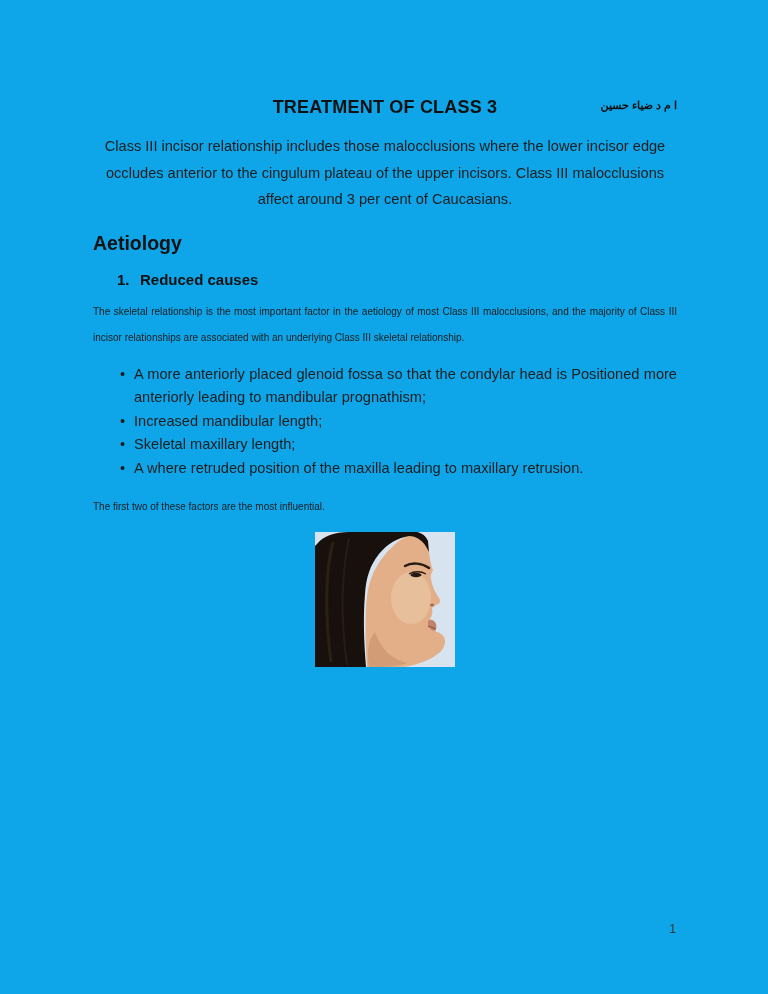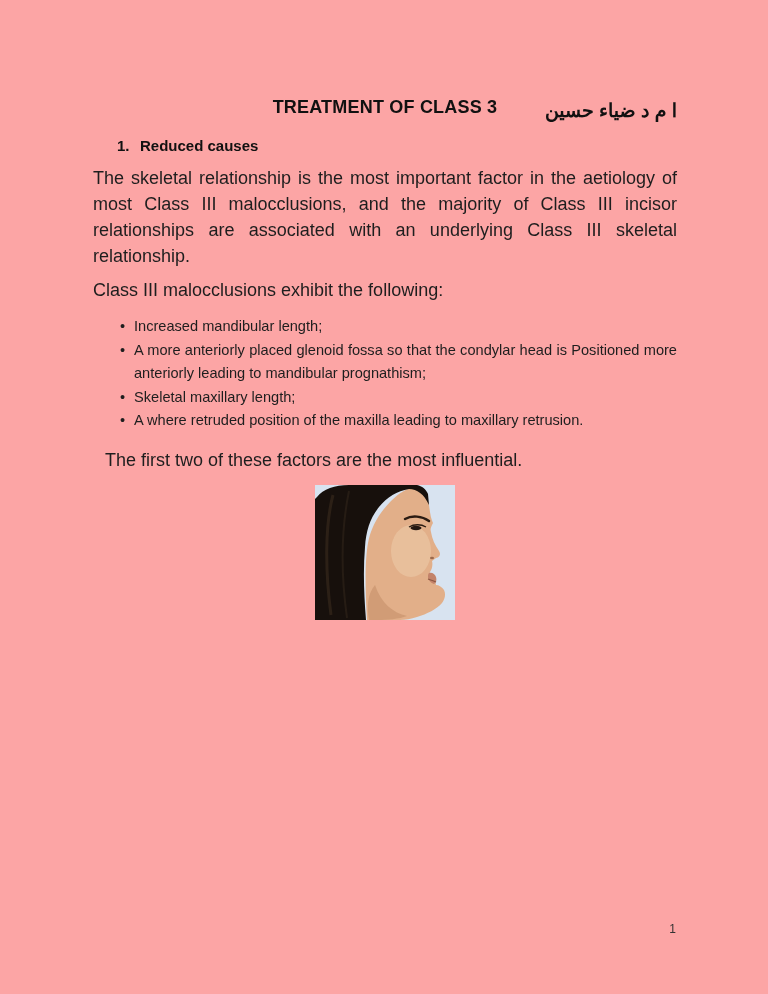--- a/index.html
+++ b/index.html
@@ -1,21 +1,21 @@
 <!DOCTYPE html>
 <html><head>
 <meta charset="utf-8">
 <style>
   * { margin: 0; padding: 0; box-sizing: border-box; }
   html, body { background: #ffffff; }
   .page {
     position: relative;
     width: 768px;
     height: 994px;
-    background: #fca5a5;
+    background: #0ea5e9;
     font-family: "Liberation Sans", sans-serif;
     color: #1e1e1e;
     overflow: hidden;
   }
   .content {
     position: absolute;
     left: 93px;
     top: 97px;
     width: 584px;
   }
@@ -29,21 +29,21 @@
     font-size: 18px;
     font-weight: bold;
     letter-spacing: 0.2px;
     color: #111;
   }
   .doc-author-arabic {
     position: absolute;
     right: 0;
     top: 2px;
     direction: rtl;
-    font-size: 19px;
+    font-size: 11px;
     font-weight: bold;
     color: #111;
   }
   .intro {
     margin-top: 12px;
     text-align: center;
     font-size: 14.6px;
     line-height: 26.5px;
   }
   .h-aetiology {
@@ -55,21 +55,21 @@
   .subheading {
     margin-top: 16px;
     padding-left: 24px;
     display: flex;
     font-size: 15px;
     font-weight: bold;
     color: #111;
   }
   .subheading .num { width: 23px; }
   p.body {
-    font-size: 18px;
+    font-size: 10px;
     line-height: 26px;
     text-align: justify;
   }
   .para1 { margin-top: 11px; }
   .para2 { margin-top: 8px; }
   ul.bullets {
     margin-top: 12px;
     margin-left: 27px;
     list-style: none;
   }
@@ -79,21 +79,21 @@
     font-size: 14.6px;
     line-height: 23.5px;
     text-align: justify;
   }
   ul.bullets li::before {
     content: "\2022";
     position: absolute;
     left: 0;
     top: 0;
   }
-  .para3 { margin-top: 14px; margin-left: 12px; }
+  .para3 { margin-top: 14px; }
   .figure-wrap {
     margin-top: 12px;
     text-align: center;
     height: 136px;
   }
   .figure-wrap svg { display: inline-block; }
   .para4 { margin-top: 22px; }
   .page-number {
     position: absolute;
     right: 92px;
@@ -106,34 +106,35 @@
 <body>
 
 <div class="page">
   <div class="content">
 
     <div class="title-row">
       <span class="doc-title">TREATMENT OF CLASS 3</span>
       <span class="doc-author-arabic">ا م د ضياء حسين</span>
     </div>
 
+    <p class="intro">Class III incisor relationship includes those malocclusions where the lower incisor edge occludes anterior to the cingulum plateau of the upper incisors. Class III malocclusions affect around 3 per cent of Caucasians.</p>
 
+    <div class="h-aetiology">Aetiology</div>
 
     <div class="subheading">
       <span class="num">1.</span>
       <span class="lbl">Reduced causes</span>
     </div>
 
     <p class="body para1">The skeletal relationship is the most important factor in the aetiology of most Class III malocclusions, and the majority of Class III incisor relationships are associated with an underlying Class III skeletal relationship.</p>
 
-    <p class="body para2">Class III malocclusions exhibit the following:</p>
 
     <ul class="bullets">
+      <li>A more anteriorly placed glenoid fossa so that the condylar head is Positioned more anteriorly leading to mandibular prognathism;</li>
       <li>Increased mandibular length;</li>
-      <li>A more anteriorly placed glenoid fossa so that the condylar head is Positioned more anteriorly leading to mandibular prognathism;</li>
       <li>Skeletal maxillary length;</li>
       <li>A where retruded position of the maxilla leading to maxillary retrusion.</li>
     </ul>
 
     <p class="body para3">The first two of these factors are the most influential.</p>
 
     <div class="figure-wrap">
       <svg width="140" height="135" viewBox="0 0 140 135" role="img">
 
         <rect x="0" y="0" width="140" height="135" fill="#d8e3f0"></rect>

